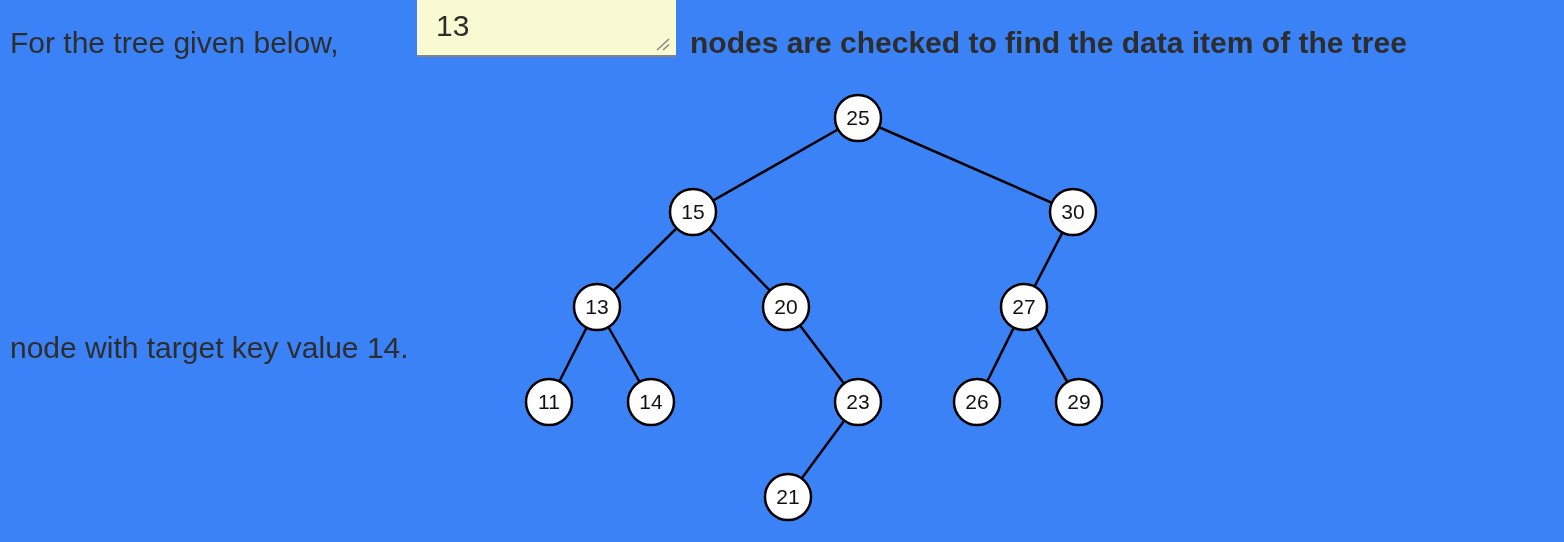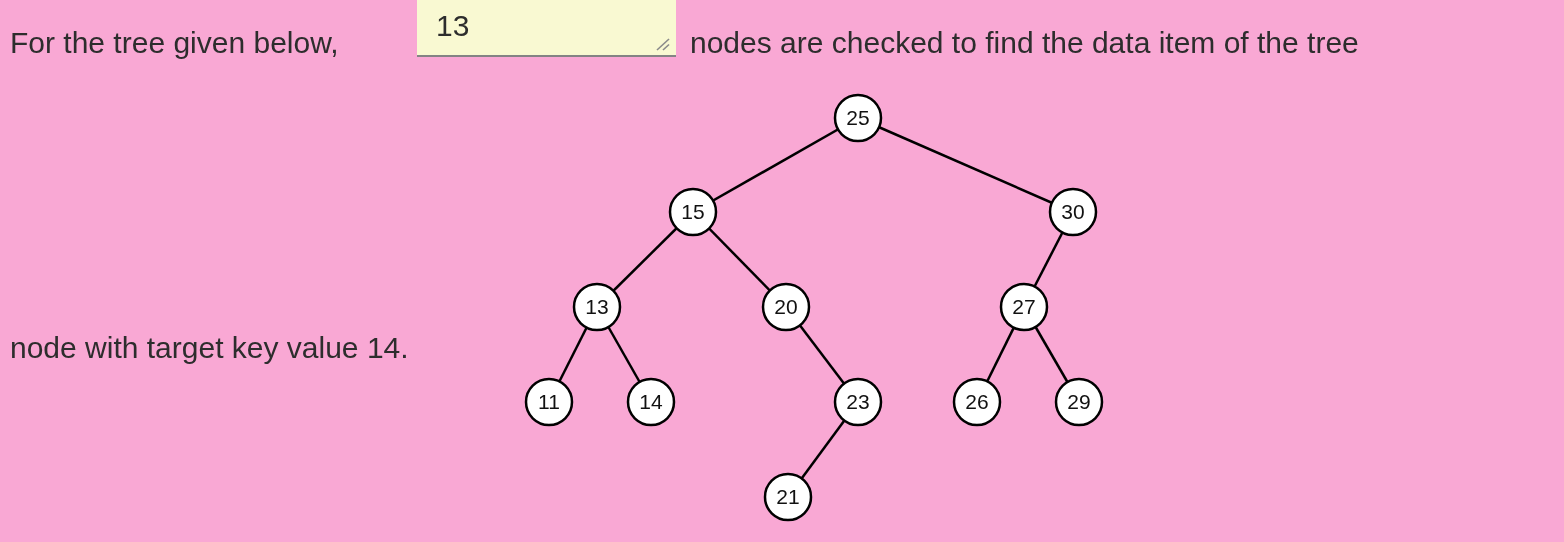--- a/index.html
+++ b/index.html
@@ -9,34 +9,34 @@
     --node-stroke: #000000;
     --node-fill: #ffffff;
     --grip-color: #8a8a8a;
   }
   * { box-sizing: border-box; }
   html, body { margin: 0; padding: 0; background: #ffffff; }
   .canvas {
     position: relative;
     width: 1564px;
     height: 542px;
-    background: #f9a8d4;
+    background: #3b82f6;
     font-family: "Liberation Sans", sans-serif;
     color: var(--text-color);
     overflow: hidden;
   }
   .qtext {
     position: absolute;
     font-size: 30px;
     line-height: 36px;
     white-space: nowrap;
     color: var(--text-color);
   }
   .qtext.part1 { left: 10px; top: 25px; }
-  .qtext.part2 { left: 690px; top: 25px; }
+  .qtext.part2 { left: 690px; top: 25px; font-weight: bold; }
   .qtext.line2 { left: 10px; top: 287px; margin-top: 43px; }
   .blank-wrap {
     position: absolute;
     left: 417px;
     top: 0px;
     width: 259px;
     height: 57px;
   }
   .blank-wrap textarea {
     width: 100%;

